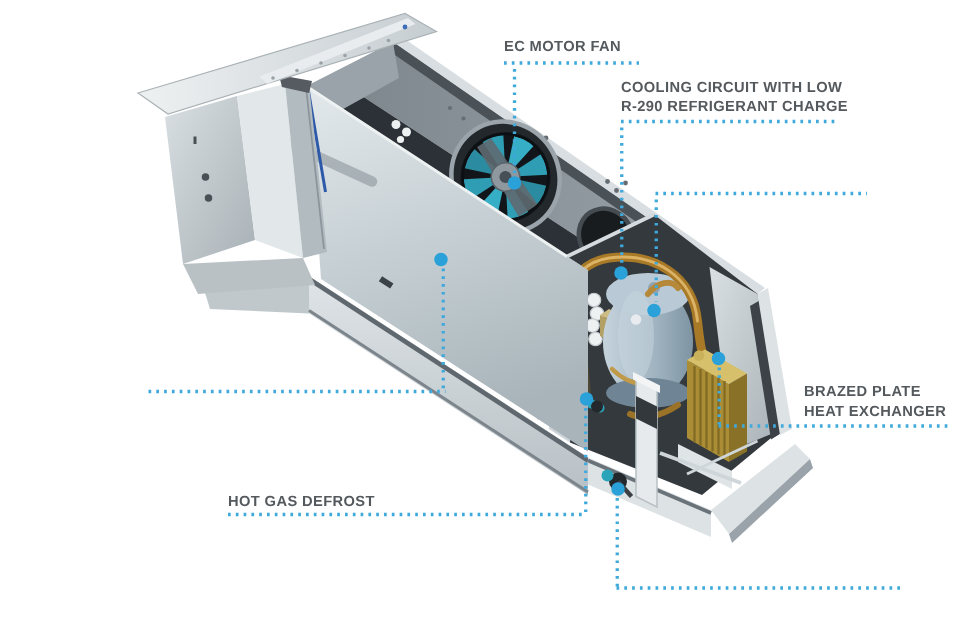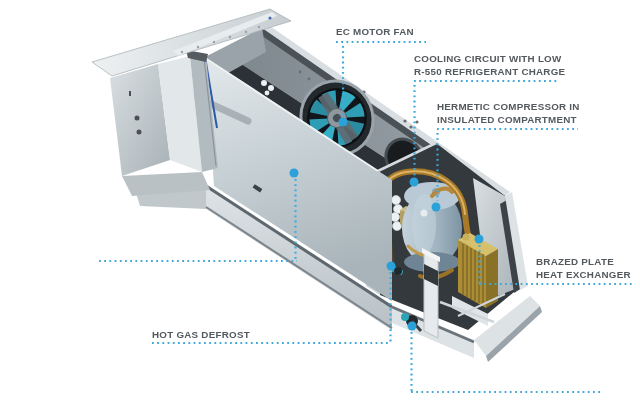--- a/index.html
+++ b/index.html
@@ -256,20 +256,18 @@
       <circle cx="436" cy="207" r="4.5"></circle>
       <circle cx="294" cy="173" r="4.5"></circle>
       <circle cx="479" cy="239" r="4.5"></circle>
       <circle cx="391" cy="266" r="4.5"></circle>
       <circle cx="412" cy="326" r="4.5"></circle>
     </g>
   </svg>
 
   <div class="label" style="left:336px;top:26px;">EC MOTOR FAN</div>
   <div class="label" style="left:414px;top:53px;">COOLING CIRCUIT WITH LOW
-R-550 REFRIGERANT CHARGE</div>
-  <div class="label" style="left:437px;top:101px;">HERMETIC COMPRESSOR IN
-INSULATED COMPARTMENT</div>
+R-290 REFRIGERANT CHARGE</div>
   <div class="label" style="left:536px;top:256px;">BRAZED PLATE
 HEAT EXCHANGER</div>
   <div class="label" style="left:152px;top:329px;">HOT GAS DEFROST</div>
 
 </div>
 
 </body></html>

